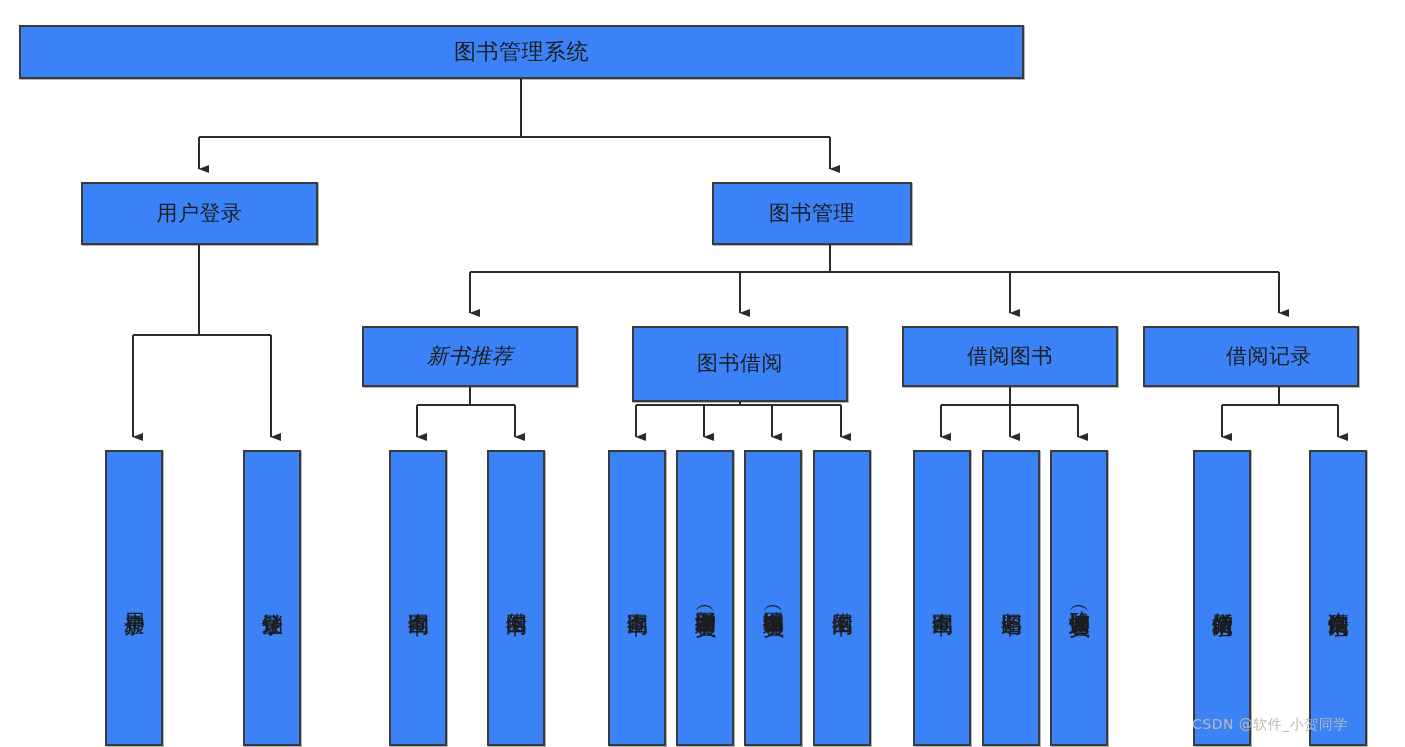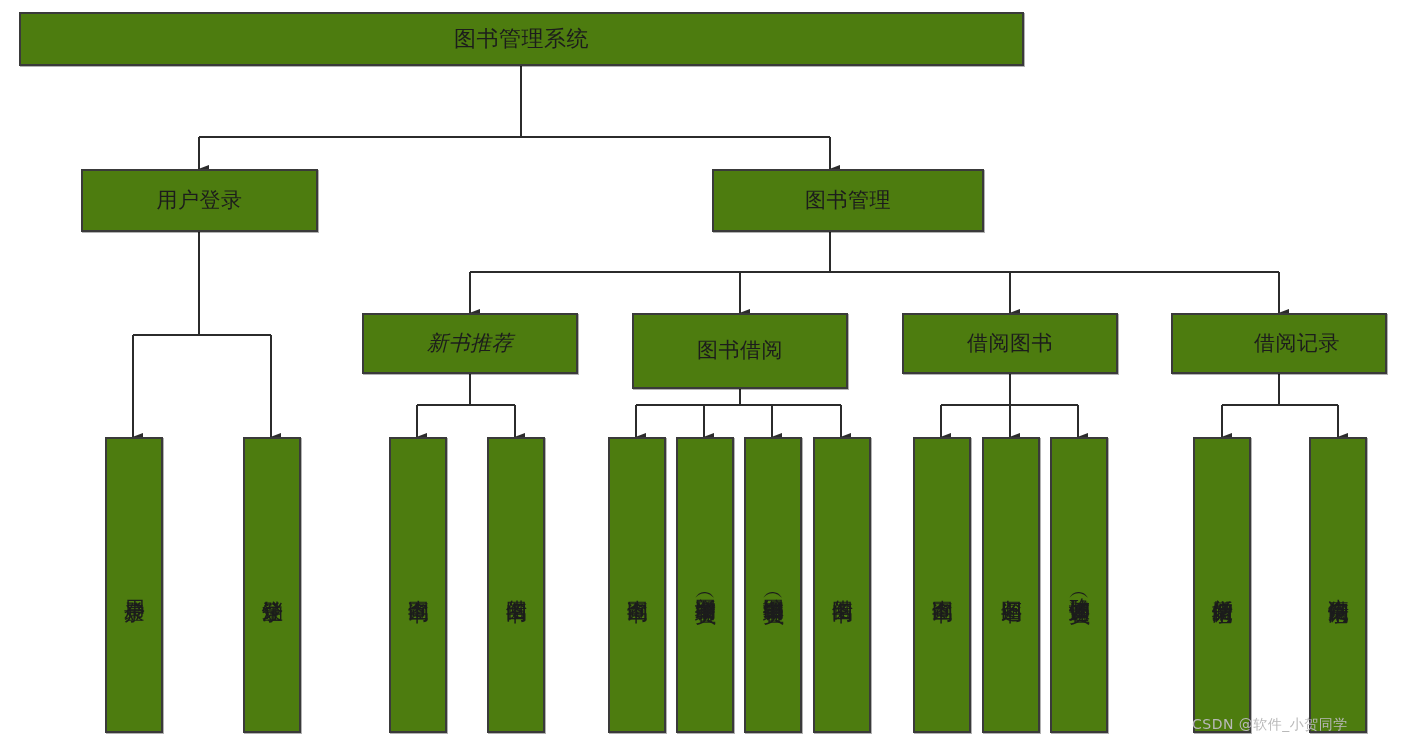--- a/index.html
+++ b/index.html
@@ -22,26 +22,27 @@
     position: absolute;
     left: 0;
     top: 0;
     width: 1405px;
     height: 747px;
     display: block;
   }
   .node-box {
     position: absolute;
     box-sizing: border-box;
-    background: #4d7c0f;
+    background: #3b82f6;
     border: 2.5px solid #3a3a3a;
     display: flex;
     align-items: center;
     justify-content: center;
     box-shadow: 1px 1px 0 rgba(0,0,0,0.30);
+    margin-top: 13px;
   }
   .node-label-h {
     font-size: 21px;
     color: #1c1c1c;
     line-height: 1.1;
     white-space: nowrap;
     letter-spacing: 0.5px;
   }
   .node-box.root .node-label-h {
     font-size: 22px;
@@ -126,34 +127,34 @@
     </g>
   </svg>
 
   <div class="node-box root" style="left:19px; top:12px; width:1005px; height:54px;">
     <span class="node-label-h">图书管理系统</span>
   </div>
 
   <div class="node-box" style="left:81px; top:169px; width:237px; height:63px;">
     <span class="node-label-h">用户登录</span>
   </div>
-  <div class="node-box" style="left:712px; top:169px; width:272px; height:63px;">
+  <div class="node-box" style="left:712px; top:169px; width:200px; height:63px;">
     <span class="node-label-h">图书管理</span>
   </div>
 
   <div class="node-box" style="left:362px; top:313px; width:216px; height:61px;font-style:italic;">
     <span class="node-label-h">新书推荐</span>
   </div>
   <div class="node-box" style="left:632px; top:313px; width:216px; height:76px;">
     <span class="node-label-h">图书借阅</span>
   </div>
   <div class="node-box" style="left:902px; top:313px; width:216px; height:61px;">
     <span class="node-label-h">借阅图书</span>
   </div>
-  <div class="node-box" style="left:1171px; top:313px; width:216px; height:61px;padding-left:36px;">
+  <div class="node-box" style="left:1143px; top:313px; width:216px; height:61px;padding-left:36px;">
     <span class="node-label-h">借阅记录</span>
   </div>
 
   <div class="node-box leaf" style="left:105px; top:437px; width:58px; height:296px;">
     <span class="node-label-v">用户登录</span>
   </div>
   <div class="node-box leaf" style="left:243px; top:437px; width:58px; height:296px;">
     <span class="node-label-v">注销登录</span>
   </div>
 

